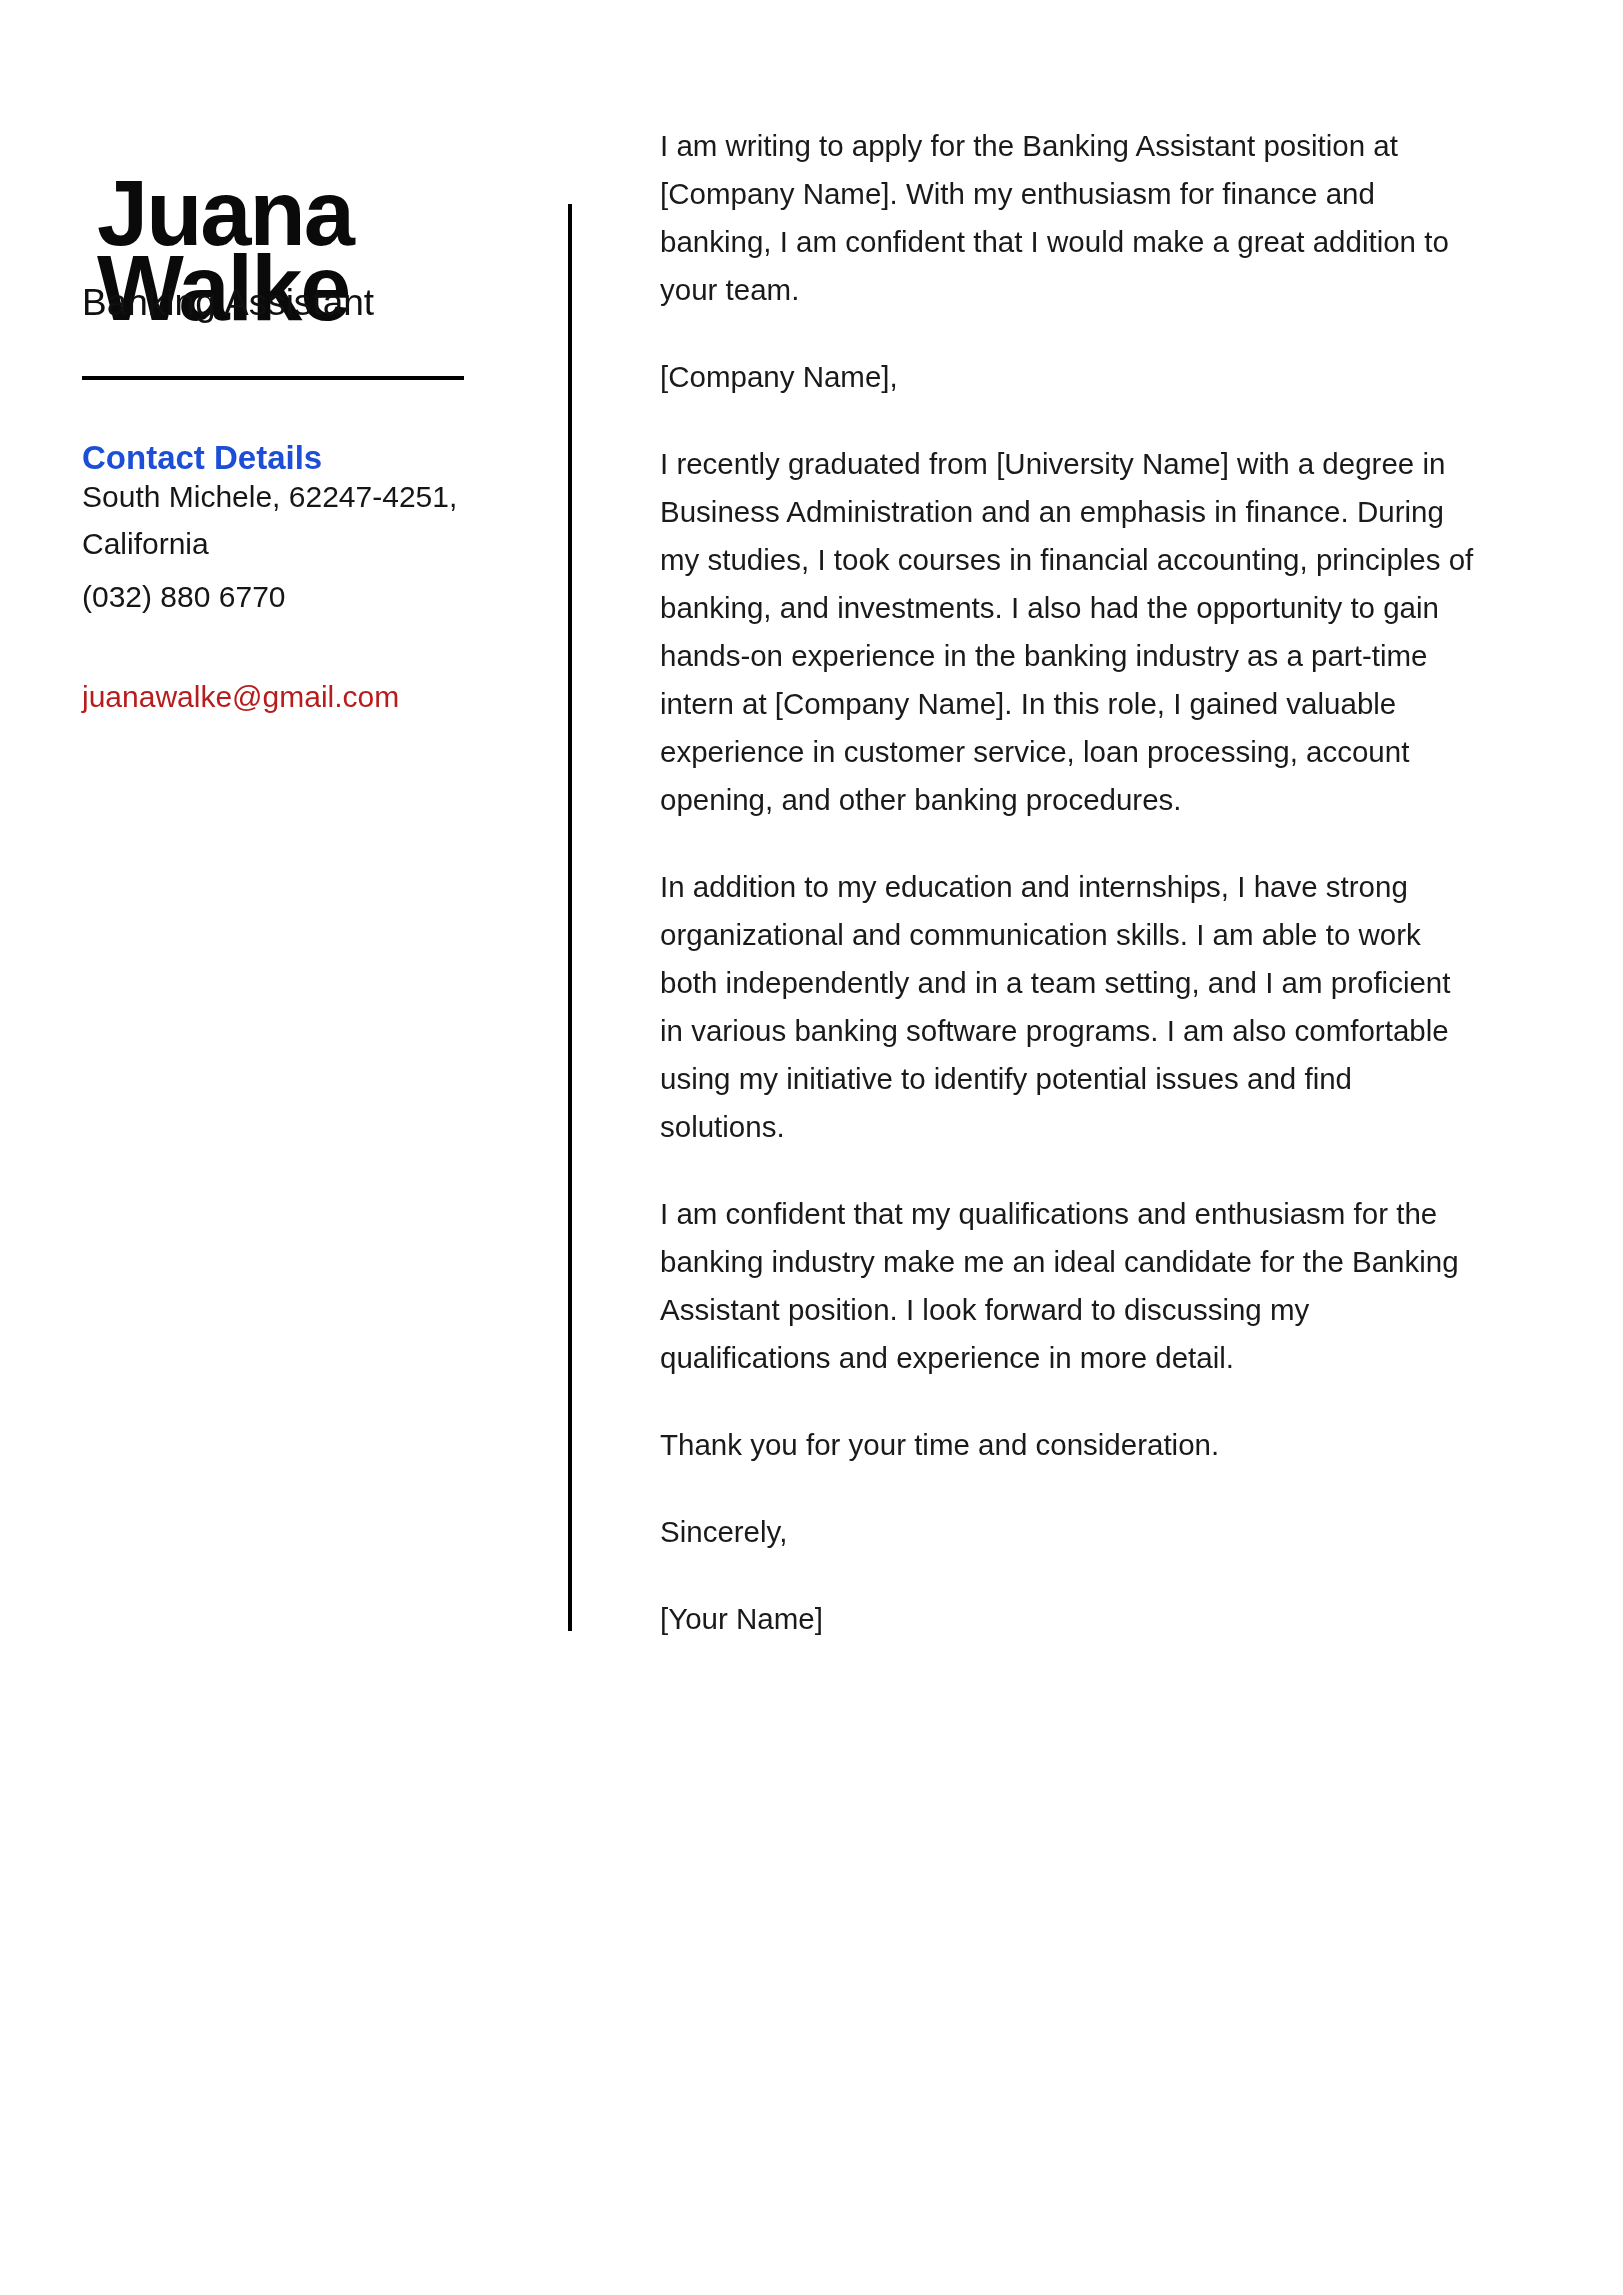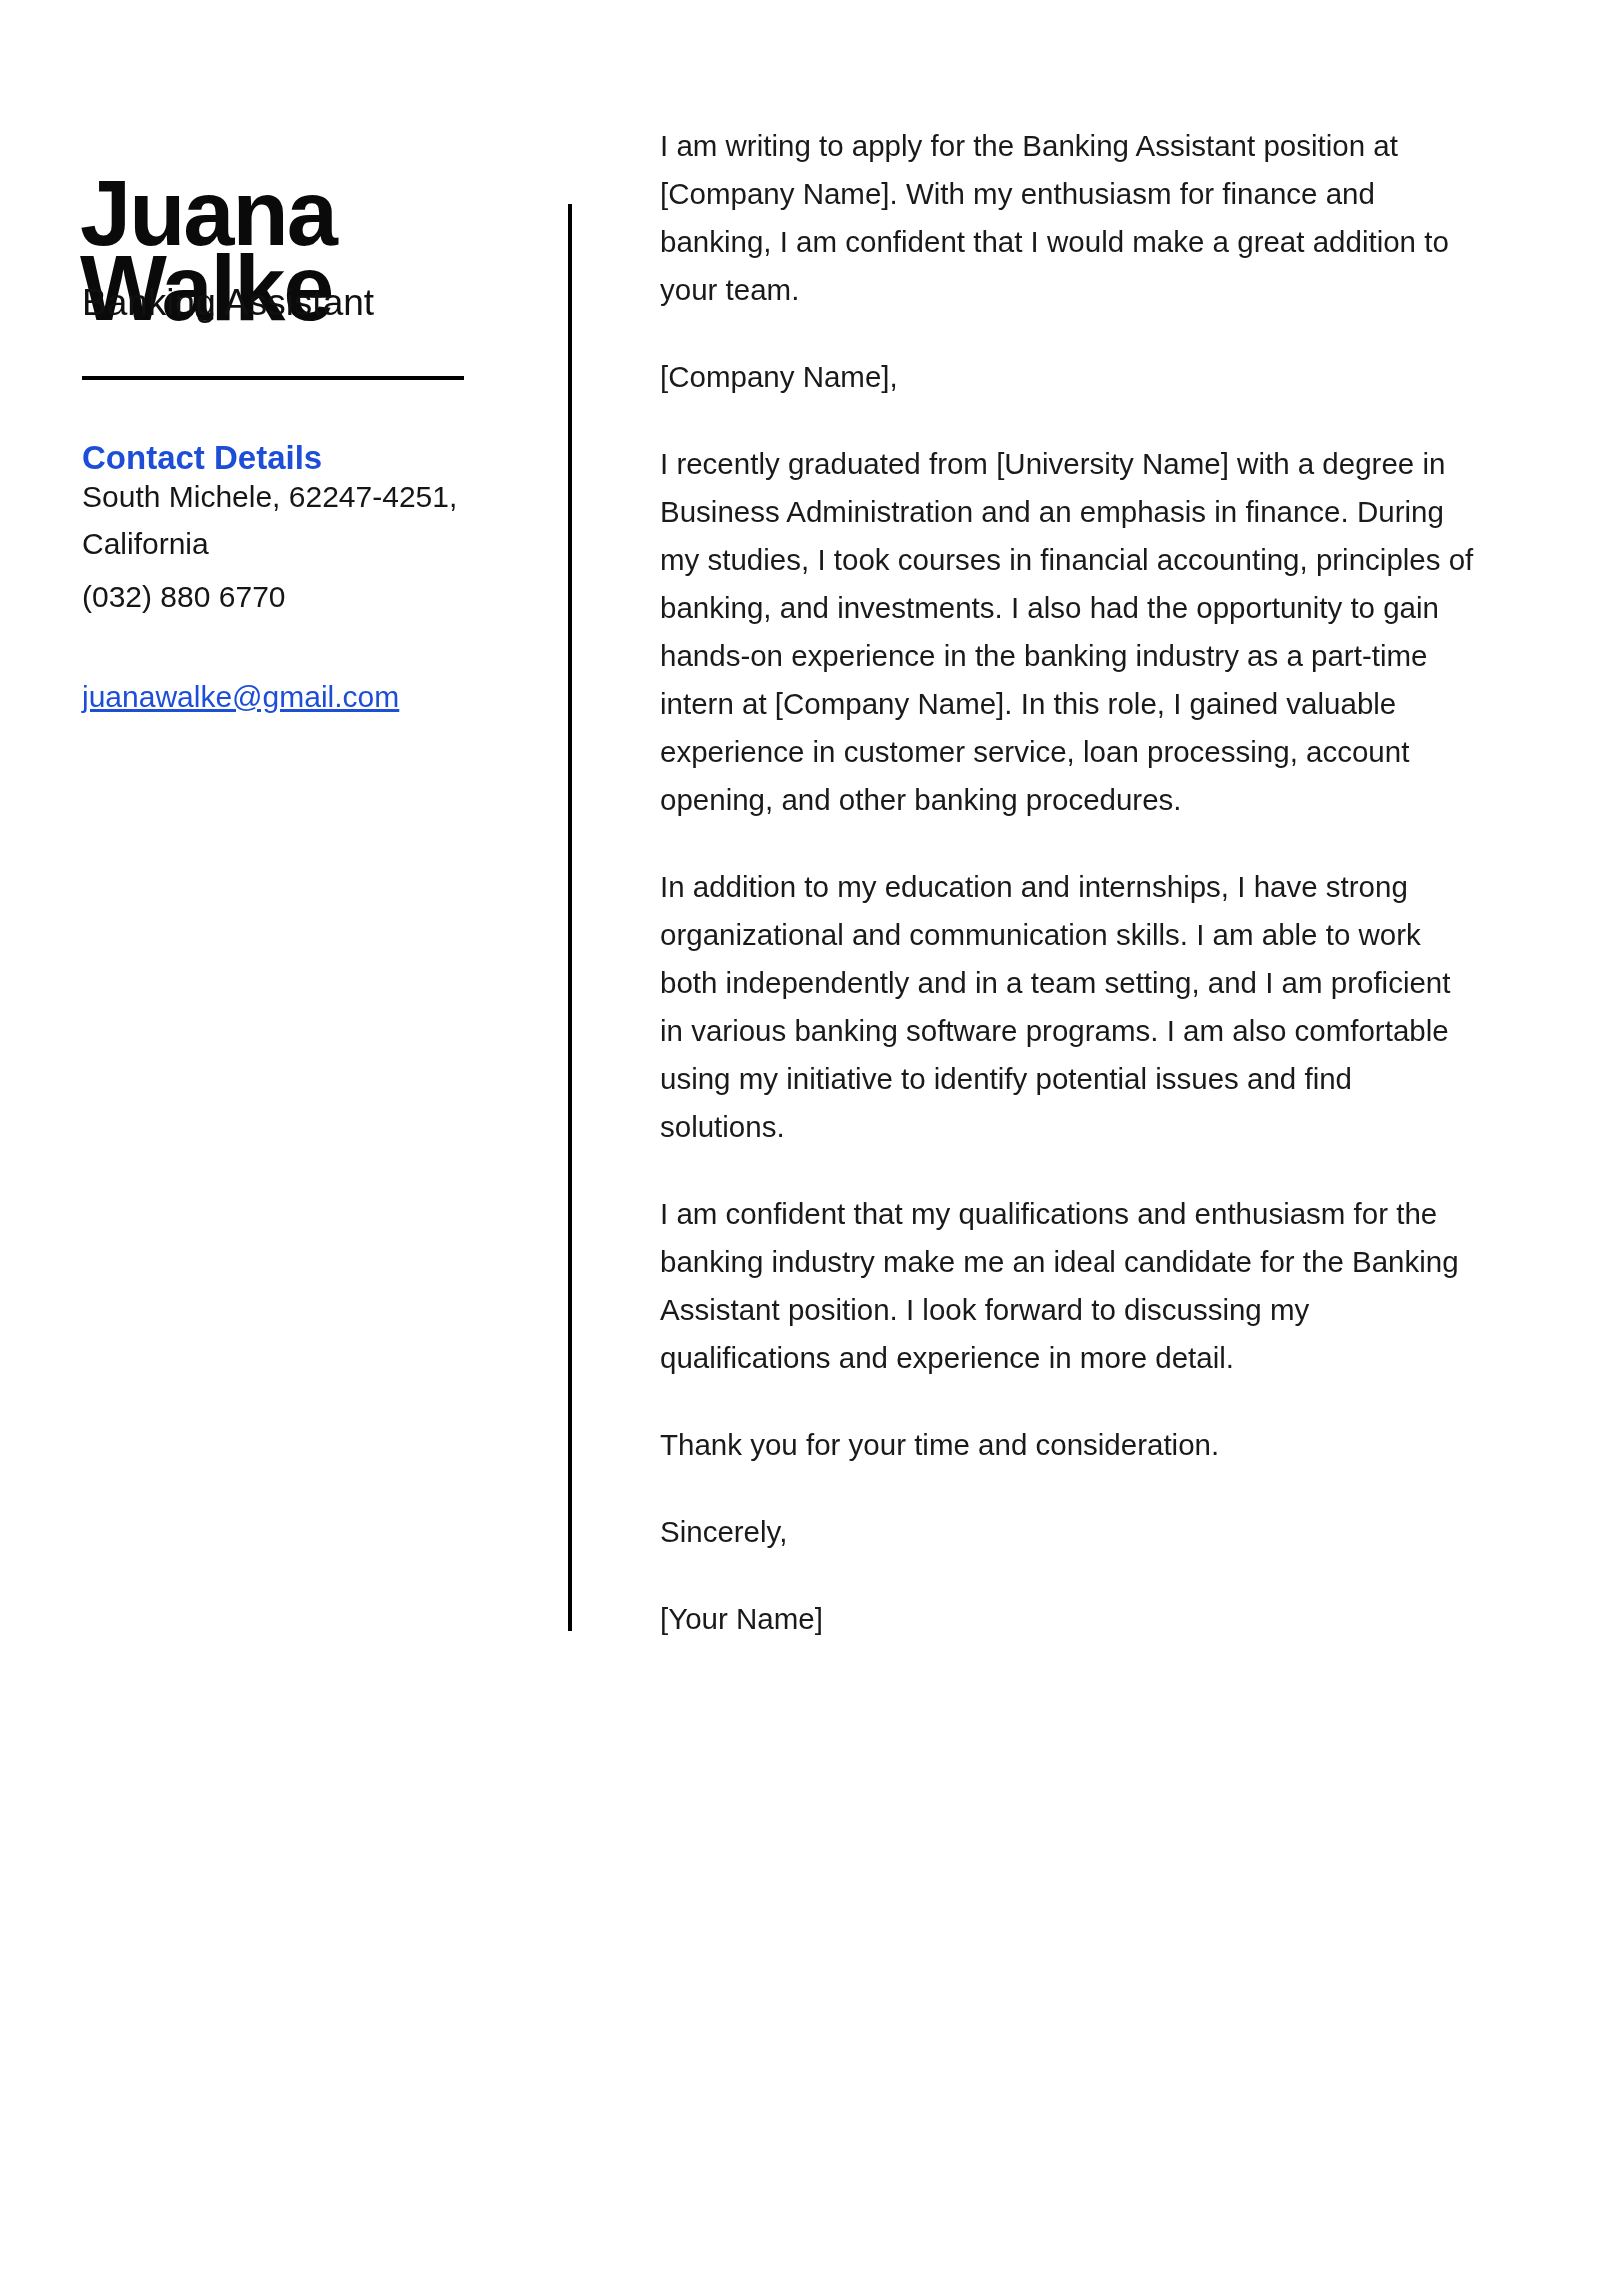--- a/index.html
+++ b/index.html
@@ -12,21 +12,21 @@
     background: #ffffff;
     font-family: "Liberation Sans", sans-serif;
     color: #161616;
     position: relative;
     overflow: hidden;
   }
 
   
   .name {
     position: absolute;
-    left: 80px;
+    left: 97px;
     top: 114px;
     font-size: 92px;
     line-height: 75px;
     letter-spacing: -2px;
     color: #0a0a0a;
     white-space: nowrap;
   }
   .name-first { font-weight: 700; display: block; }
   .name-last  { font-weight: 700; display: block; }
 
@@ -63,22 +63,21 @@
     position: absolute;
     left: 82px;
     top: 473px;
     width: 393px;
     font-size: 30px;
     line-height: 47px;
     color: #161616;
   }
   .contact-item { margin: 0 0 5.9px 0; white-space: pre-line; }
   .email {
-    text-decoration: underline;
-    color: #1d4ed8;
+    color: #b91c1c;
     cursor: pointer;
   }
 
   
   .vline {
     position: absolute;
     left: 568px;
     top: 204px;
     width: 3.9px;
     height: 1427px;

